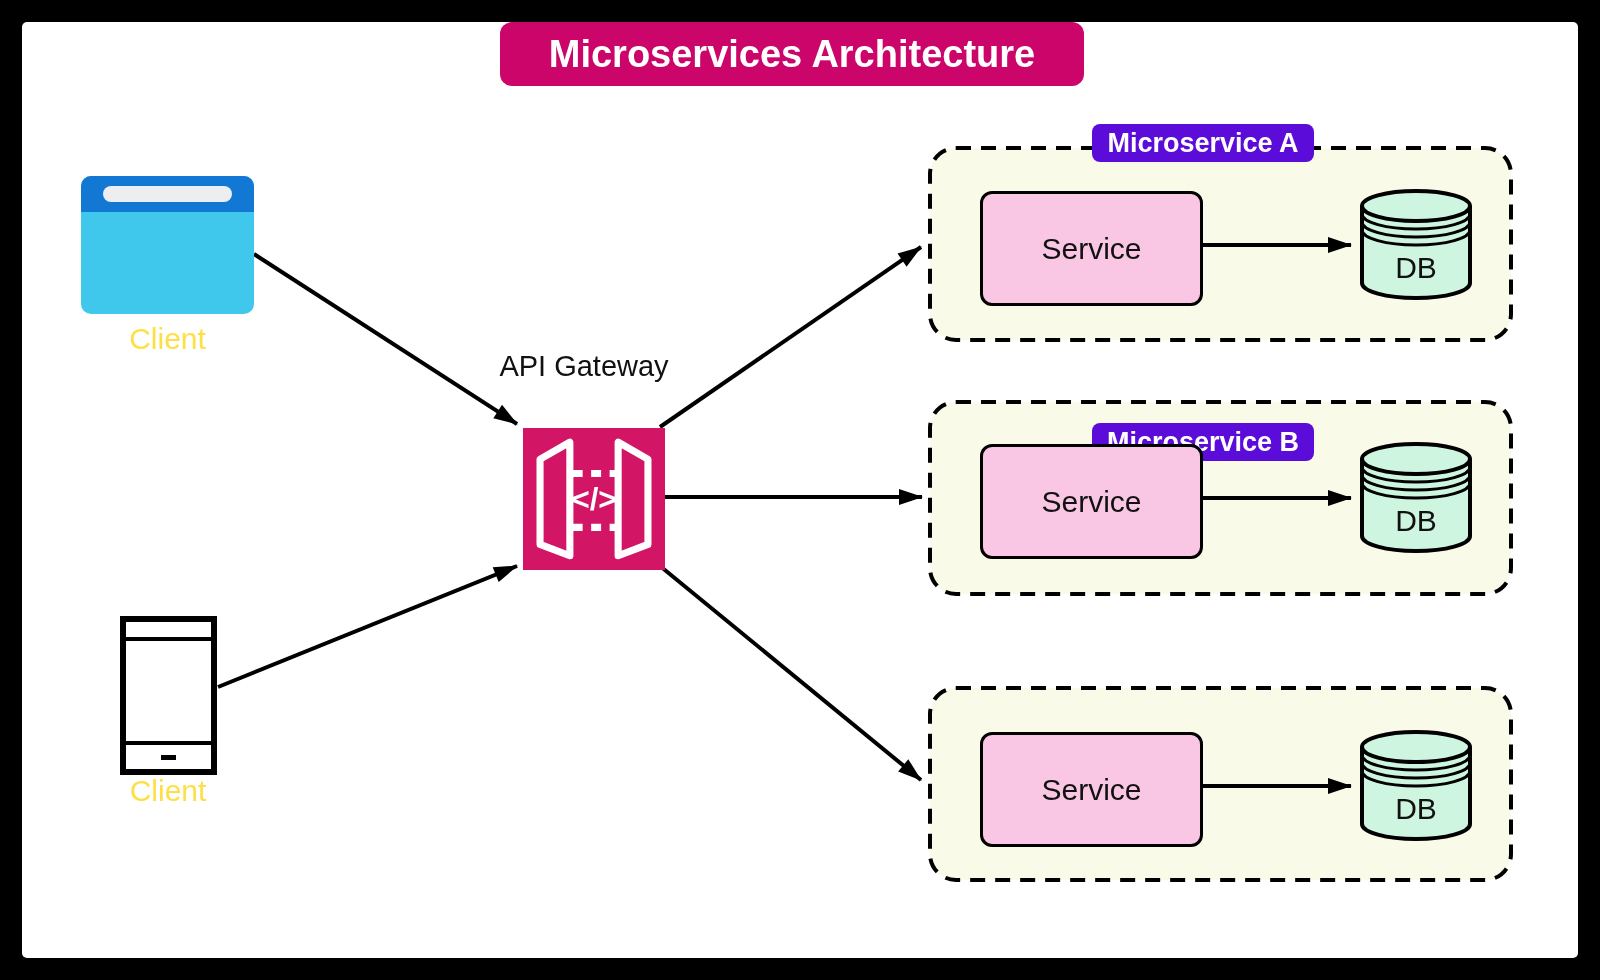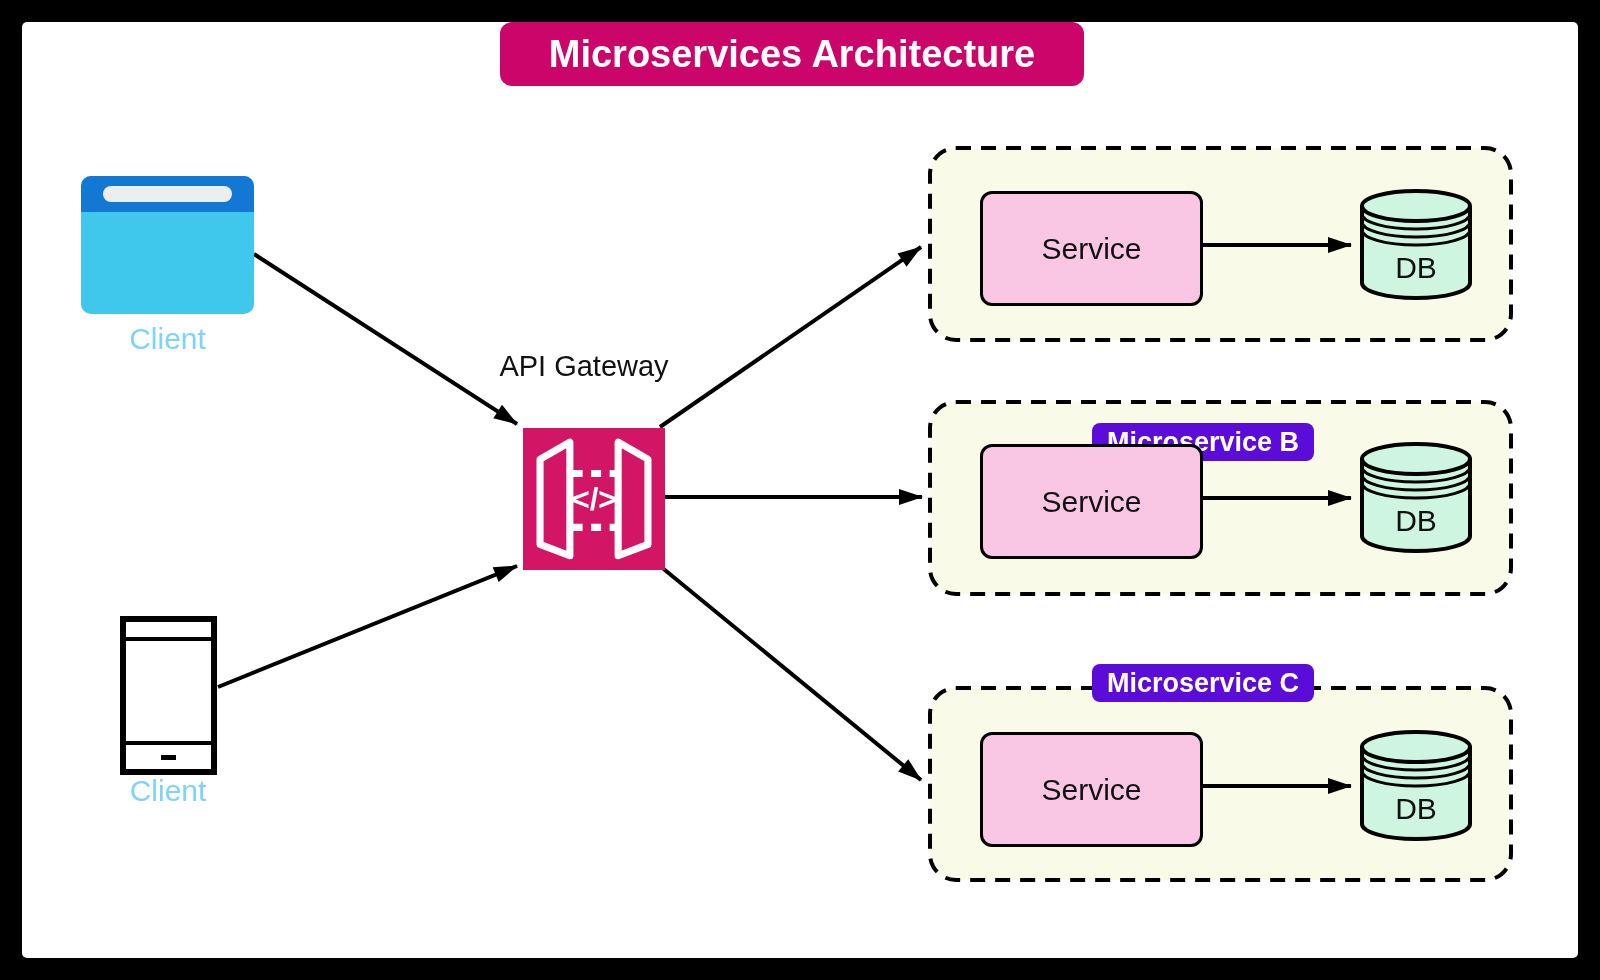--- a/index.html
+++ b/index.html
@@ -19,21 +19,21 @@
   .browser{position:absolute;left:81px;top:176px;width:173px;height:138px;
       border-radius:10px;overflow:hidden;background:var(--browser-body,#3fc7ec);z-index:4;}
   .browser-top{position:absolute;left:0;top:0;width:100%;height:36px;
       background:var(--browser-top,#1377d4);}
   .browser-address{position:absolute;left:22px;right:22px;top:10px;height:16px;
       border-radius:8px;background:#eceef2;}
 
   
   .phone{position:absolute;left:120px;top:616px;z-index:4;}
 
-  .client-label{position:absolute;color:#7dd3fc;font-size:30px;text-align:center;z-index:4;}
+  .client-label{position:absolute;color:#fde047;font-size:30px;text-align:center;z-index:4;}
 
   
   .gateway{position:absolute;left:523px;top:428px;width:142px;height:142px;
       background:var(--gateway-bg,#d31566);display:flex;align-items:center;
       justify-content:center;z-index:4;}
   .gateway-label{position:absolute;left:468px;top:350px;width:232px;height:38px;
       color:#111;font-size:29px;text-align:center;z-index:4;}
 
   
   .ms-banner{position:absolute;left:1092px;width:222px;height:38px;
@@ -99,20 +99,21 @@
   <div class="gateway">
     <svg width="142" height="142" viewBox="0 0 100 100">
       <polygon points="12,22 33,10 33,90 12,82" fill="none" stroke="#fff" stroke-width="5" stroke-linejoin="round"></polygon>
       <polygon points="88,22 67,10 67,90 88,82" fill="none" stroke="#fff" stroke-width="5" stroke-linejoin="round"></polygon>
       <line x1="35" y1="32" x2="65" y2="32" stroke="#fff" stroke-width="5" stroke-dasharray="7 6"></line>
       <line x1="35" y1="70" x2="65" y2="70" stroke="#fff" stroke-width="5" stroke-dasharray="7 6"></line>
       <text x="50" y="58" text-anchor="middle" fill="#fff" font-size="22" font-weight="bold">&lt;/&gt;</text>
     </svg>
   </div>
 
+  <div class="ms-banner" style="top:124px;">Microservice A</div>
   <div class="service-box" style="top:191px;">Service</div>
   <svg class="db" style="top:186px;" width="120" height="118" viewBox="0 0 120 118">
     <path d="M6,20 L6,97 A54,15 0 0 0 114,97 L114,20" fill="var(--db-bg,#cdf5e0)" stroke="#000" stroke-width="4"></path>
     <ellipse cx="60" cy="20" rx="54" ry="15" fill="var(--db-bg,#cdf5e0)" stroke="#000" stroke-width="4"></ellipse>
     <path d="M6,28 A54,15 0 0 0 114,28" fill="none" stroke="#000" stroke-width="3"></path>
     <path d="M6,36 A54,15 0 0 0 114,36" fill="none" stroke="#000" stroke-width="3"></path>
     <path d="M6,44 A54,15 0 0 0 114,44" fill="none" stroke="#000" stroke-width="3"></path>
     <text x="60" y="92" text-anchor="middle">DB</text>
   </svg>
 
@@ -120,21 +121,20 @@
   <div class="service-box" style="top:444px;">Service</div>
   <svg class="db" style="top:439px;" width="120" height="118" viewBox="0 0 120 118">
     <path d="M6,20 L6,97 A54,15 0 0 0 114,97 L114,20" fill="var(--db-bg,#cdf5e0)" stroke="#000" stroke-width="4"></path>
     <ellipse cx="60" cy="20" rx="54" ry="15" fill="var(--db-bg,#cdf5e0)" stroke="#000" stroke-width="4"></ellipse>
     <path d="M6,28 A54,15 0 0 0 114,28" fill="none" stroke="#000" stroke-width="3"></path>
     <path d="M6,36 A54,15 0 0 0 114,36" fill="none" stroke="#000" stroke-width="3"></path>
     <path d="M6,44 A54,15 0 0 0 114,44" fill="none" stroke="#000" stroke-width="3"></path>
     <text x="60" y="92" text-anchor="middle">DB</text>
   </svg>
 
-  <div class="ms-banner" style="top:664px;">Microservice C</div>
   <div class="service-box" style="top:732px;">Service</div>
   <svg class="db" style="top:727px;" width="120" height="118" viewBox="0 0 120 118">
     <path d="M6,20 L6,97 A54,15 0 0 0 114,97 L114,20" fill="var(--db-bg,#cdf5e0)" stroke="#000" stroke-width="4"></path>
     <ellipse cx="60" cy="20" rx="54" ry="15" fill="var(--db-bg,#cdf5e0)" stroke="#000" stroke-width="4"></ellipse>
     <path d="M6,28 A54,15 0 0 0 114,28" fill="none" stroke="#000" stroke-width="3"></path>
     <path d="M6,36 A54,15 0 0 0 114,36" fill="none" stroke="#000" stroke-width="3"></path>
     <path d="M6,44 A54,15 0 0 0 114,44" fill="none" stroke="#000" stroke-width="3"></path>
     <text x="60" y="92" text-anchor="middle">DB</text>
   </svg>
 </div>

